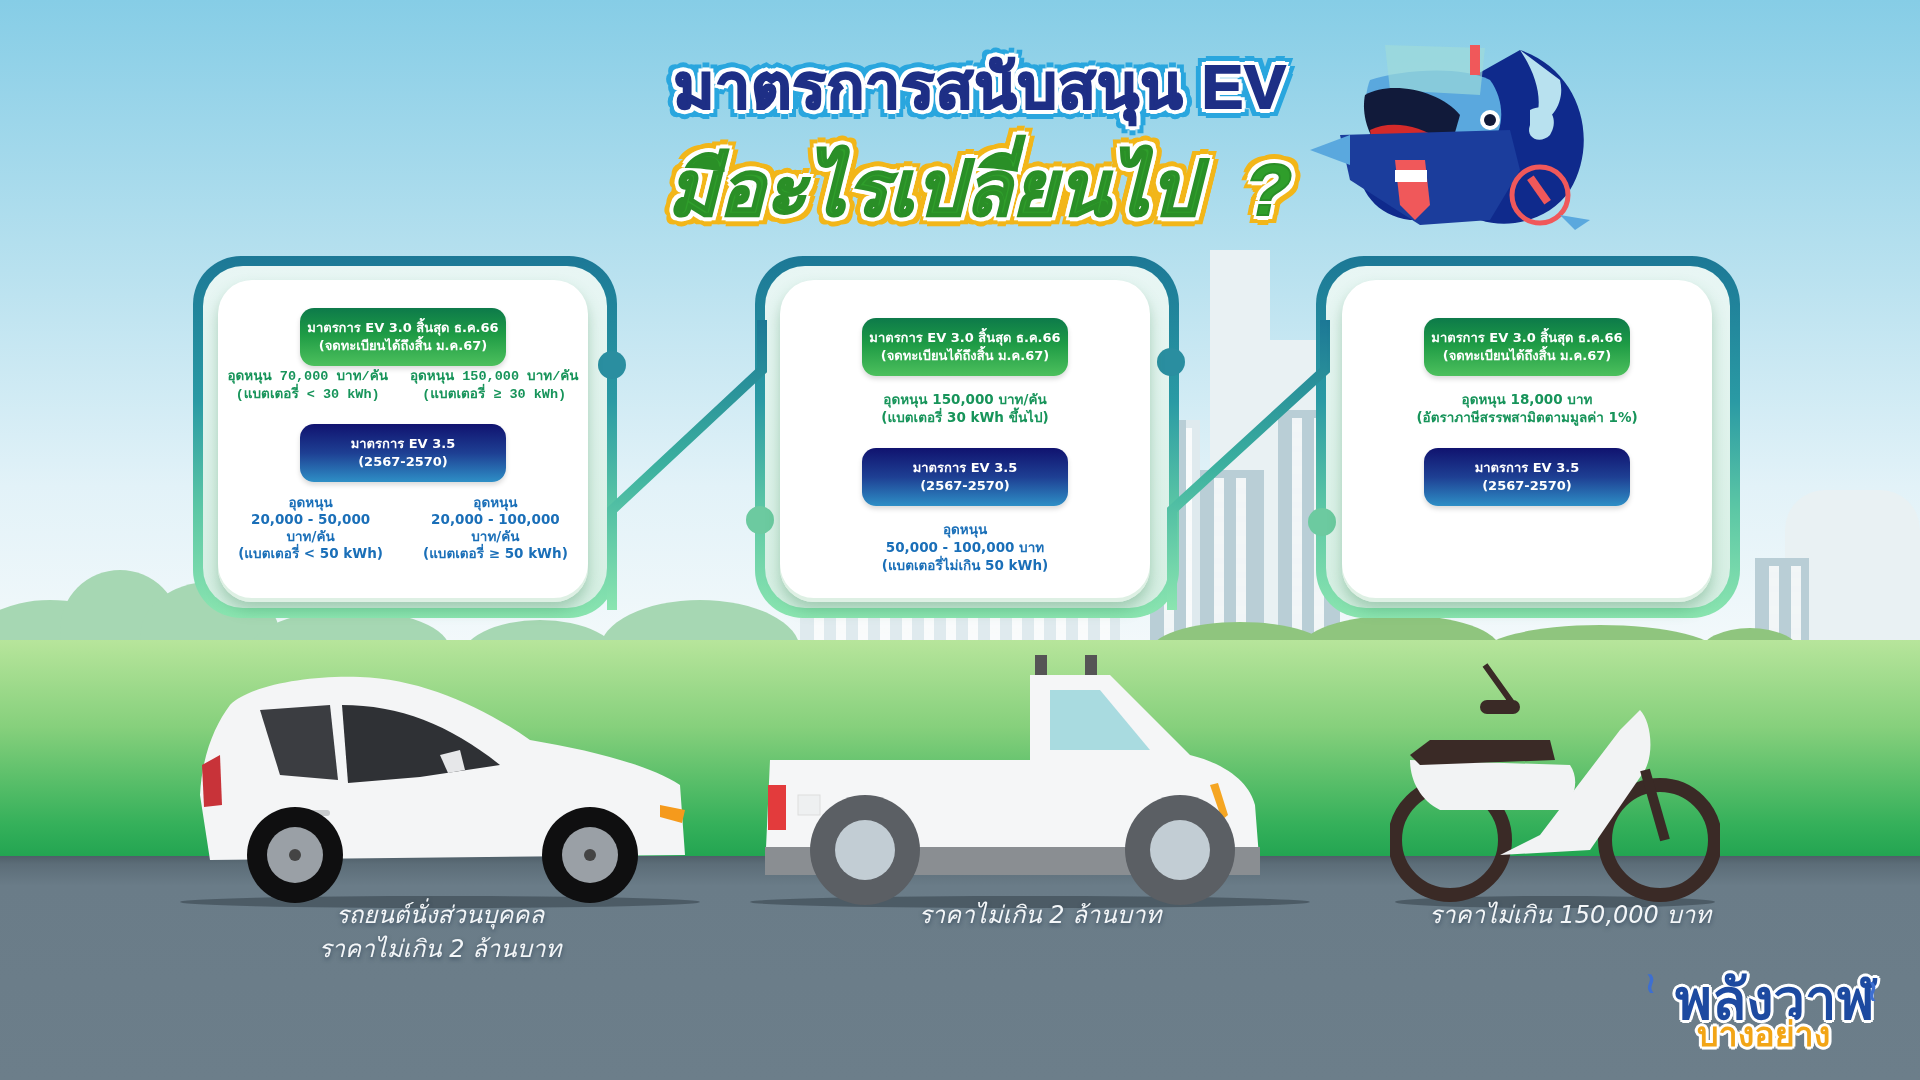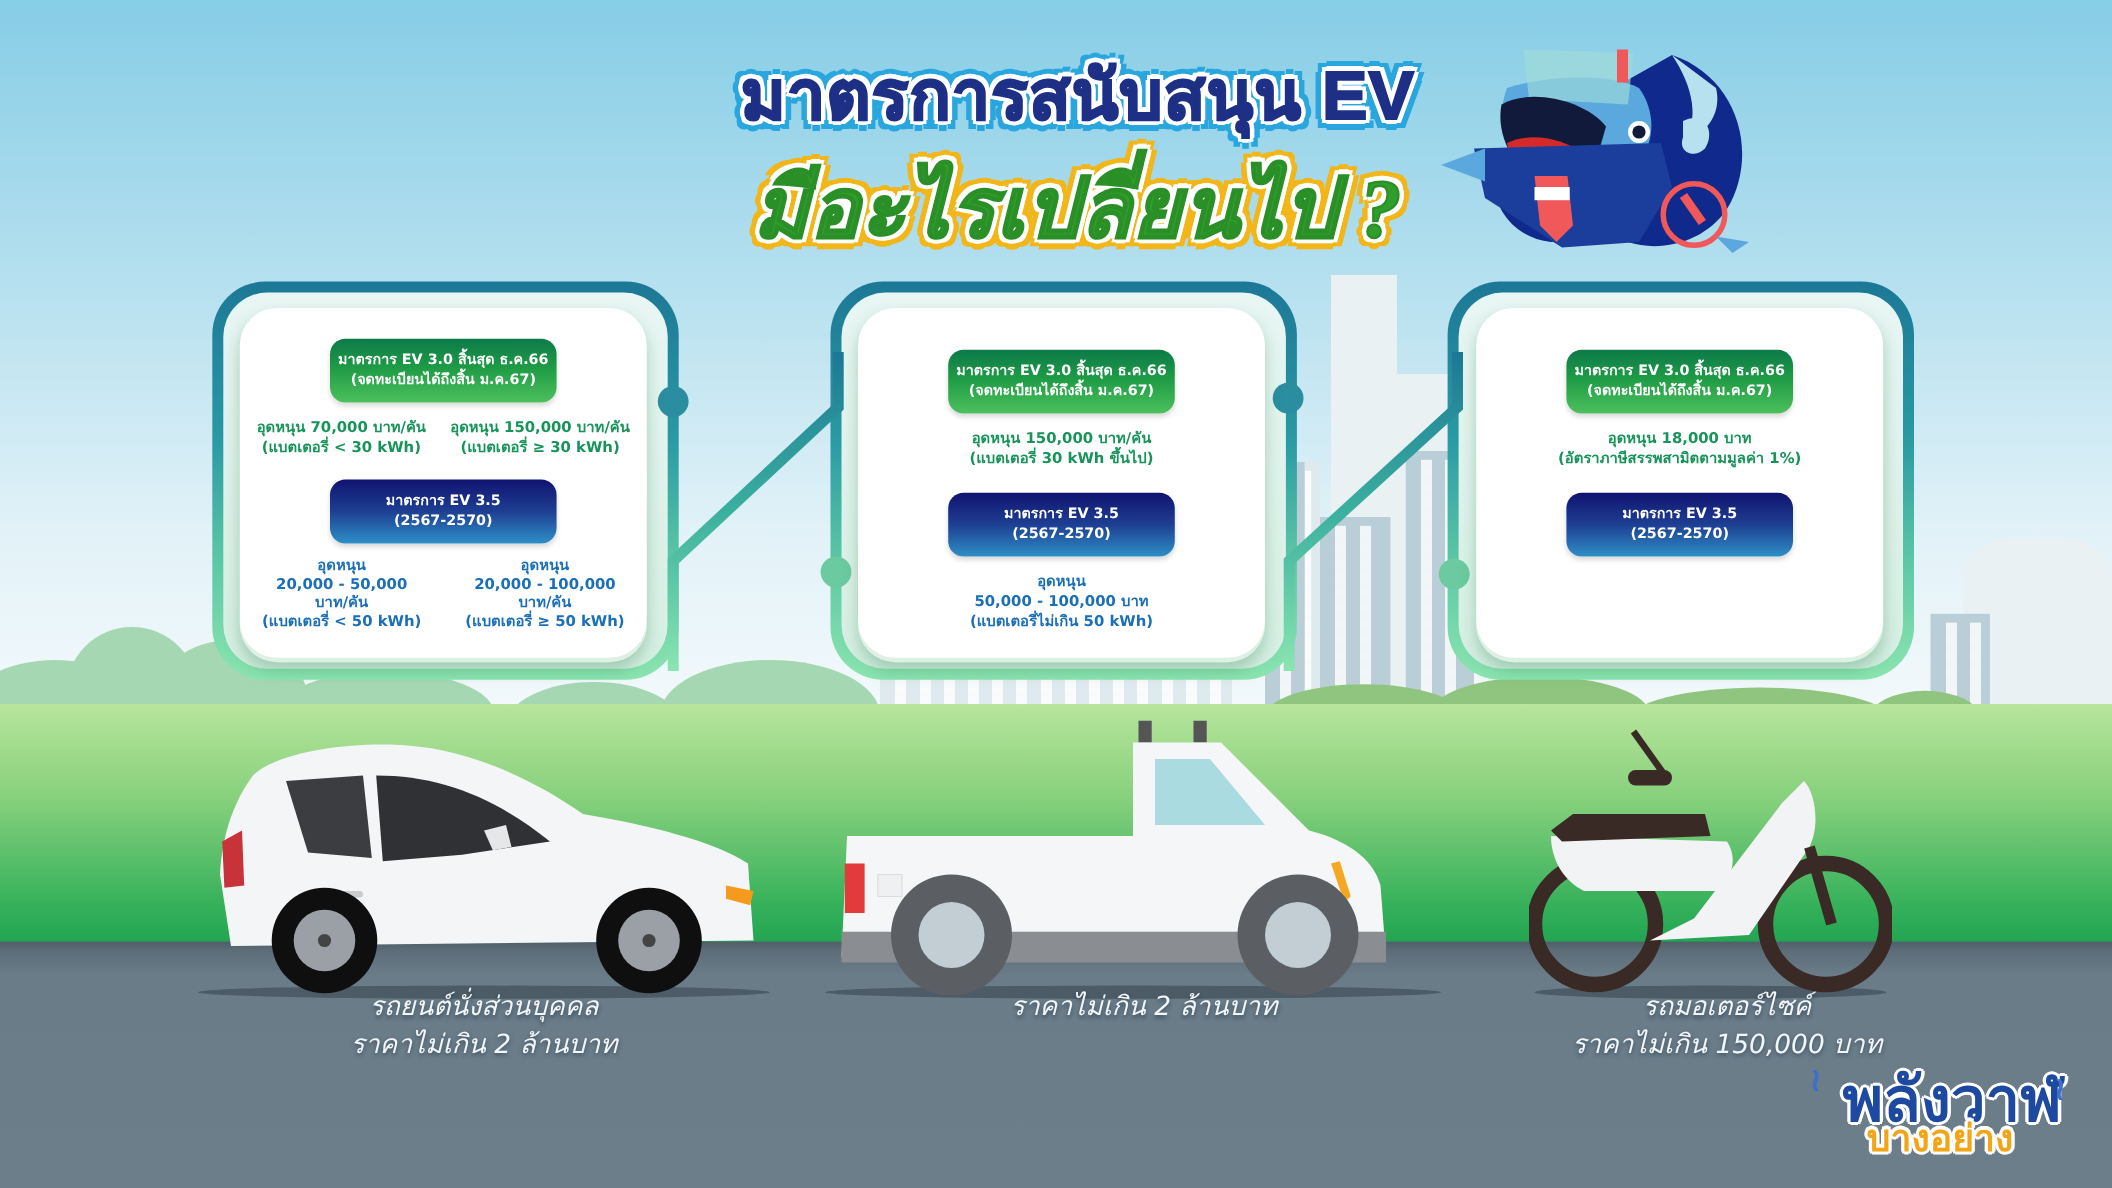--- a/index.html
+++ b/index.html
@@ -50,21 +50,21 @@
     -webkit-text-stroke: 2px #1e2f86;
     text-shadow:
       0 0 0 #fff, 5px 0 #fff, -5px 0 #fff, 0 5px #fff, 0 -5px #fff,
       4px 4px #fff, -4px 4px #fff, 4px -4px #fff, -4px -4px #fff,
       10px 0 #29a6de, -10px 0 #29a6de, 0 10px #29a6de, 0 -10px #29a6de,
       8px 8px #29a6de, -8px 8px #29a6de, 8px -8px #29a6de, -8px -8px #29a6de;
   }
   .title2 {
     position: absolute; left: 630px; top: 138px; width: 700px; height: 100px;
     display: flex; align-items: center; justify-content: center;
-    font-family: Liberation Serif, serif; font-weight: 700; font-style: italic; font-size: 76px;
+    font-family: Liberation Mono, monospace; font-weight: 700; font-style: italic; font-size: 76px;
     color: #2f9e2b; letter-spacing: 1px;
     -webkit-text-stroke: 2px #2a8f27;
     text-shadow:
       5px 0 #fff, -5px 0 #fff, 0 5px #fff, 0 -5px #fff,
       4px 4px #fff, -4px 4px #fff, 4px -4px #fff, -4px -4px #fff,
       10px 0 #f2b619, -10px 0 #f2b619, 0 10px #f2b619, 0 -10px #f2b619,
       8px 8px #f2b619, -8px 8px #f2b619, 8px -8px #f2b619, -8px -8px #f2b619;
   }
   .mascot { position: absolute; left: 1290px; top: 20px; width: 320px; height: 220px; }
   .frame-grad {
@@ -205,21 +205,21 @@
   <circle cx="1171" cy="362" r="14" fill="#2a8ea0"></circle>
   <path d="M1325 320 L1325 370 L1172 510 L1172 610" stroke="url(#cg)" stroke-width="10" fill="none"></path>
   <circle cx="1322" cy="522" r="14" fill="#6ccaa0"></circle>
 </svg>
 
 <div class="card" style="left:218px;top:280px;width:370px;height:322px;">
   <div class="pill green">
     <span>มาตรการ EV 3.0 สิ้นสุด ธ.ค.66</span>
     <span>(จดทะเบียนได้ถึงสิ้น ม.ค.67)</span>
   </div>
-  <div class="row" style="margin-top:14px;">
+  <div class="row" style="margin-top:2px;font-family:Liberation Mono, monospace;">
     <div class="txt green">
       <div>อุดหนุน 70,000 บาท/คัน</div>
       <div>(แบตเตอรี่ &lt; 30 kWh)</div>
     </div>
     <div class="txt green">
       <div>อุดหนุน 150,000 บาท/คัน</div>
       <div>(แบตเตอรี่ ≥ 30 kWh)</div>
     </div>
   </div>
   <div class="pill blue" style="margin-top:20px;">
@@ -320,21 +320,20 @@
 </svg>
 
 <div class="caption" style="left:230px;top:898px;width:420px;font-style:italic;">
   <div>รถยนต์นั่งส่วนบุคคล</div>
   <div>ราคาไม่เกิน 2 ล้านบาท</div>
 </div>
 <div class="caption" style="left:830px;top:898px;width:420px;">
   <div>ราคาไม่เกิน 2 ล้านบาท</div>
 </div>
 <div class="caption" style="left:1360px;top:898px;width:420px;">
-  <div>รถมอเตอร์ไซค์</div>
   <div>ราคาไม่เกิน 150,000 บาท</div>
 </div>
 
 <div class="logo">
   <span class="spark" style="left:0;top:10px;">≀</span>
   <span class="l1">พลังวาฬ</span>
   <span class="l2">บางอย่าง</span>
   <span class="spark" style="left:222px;top:18px;">≀</span>
 </div>
 

